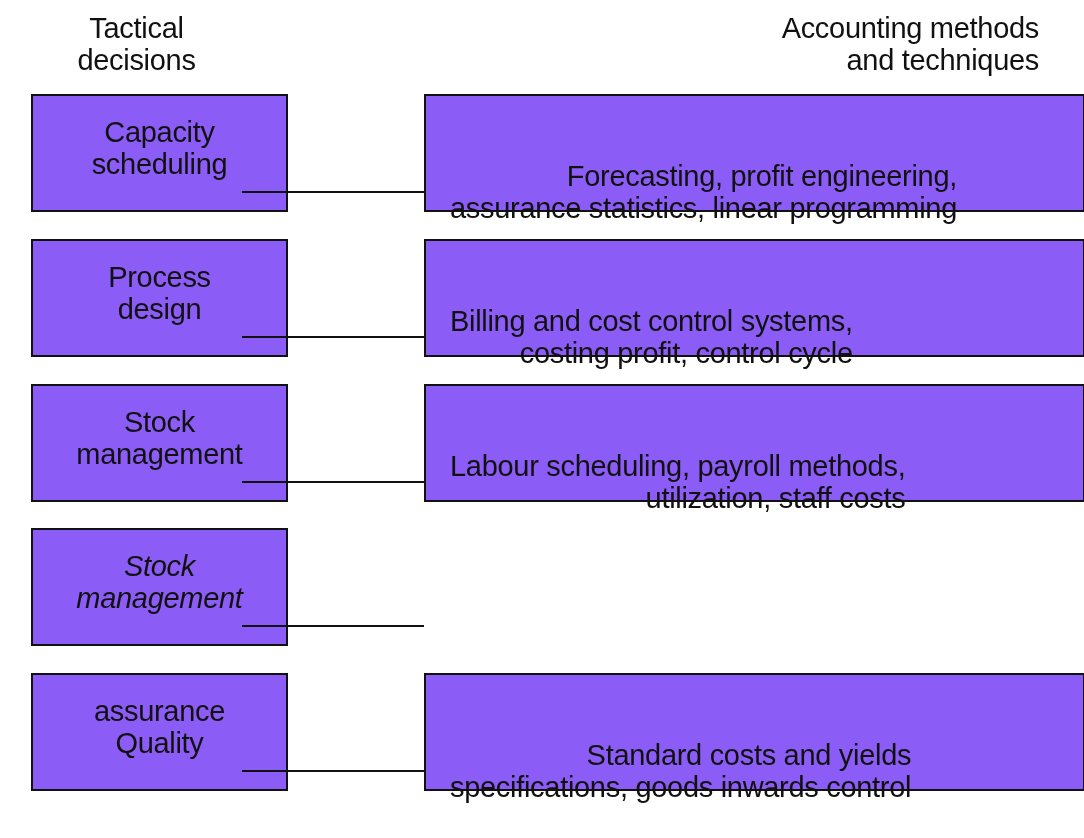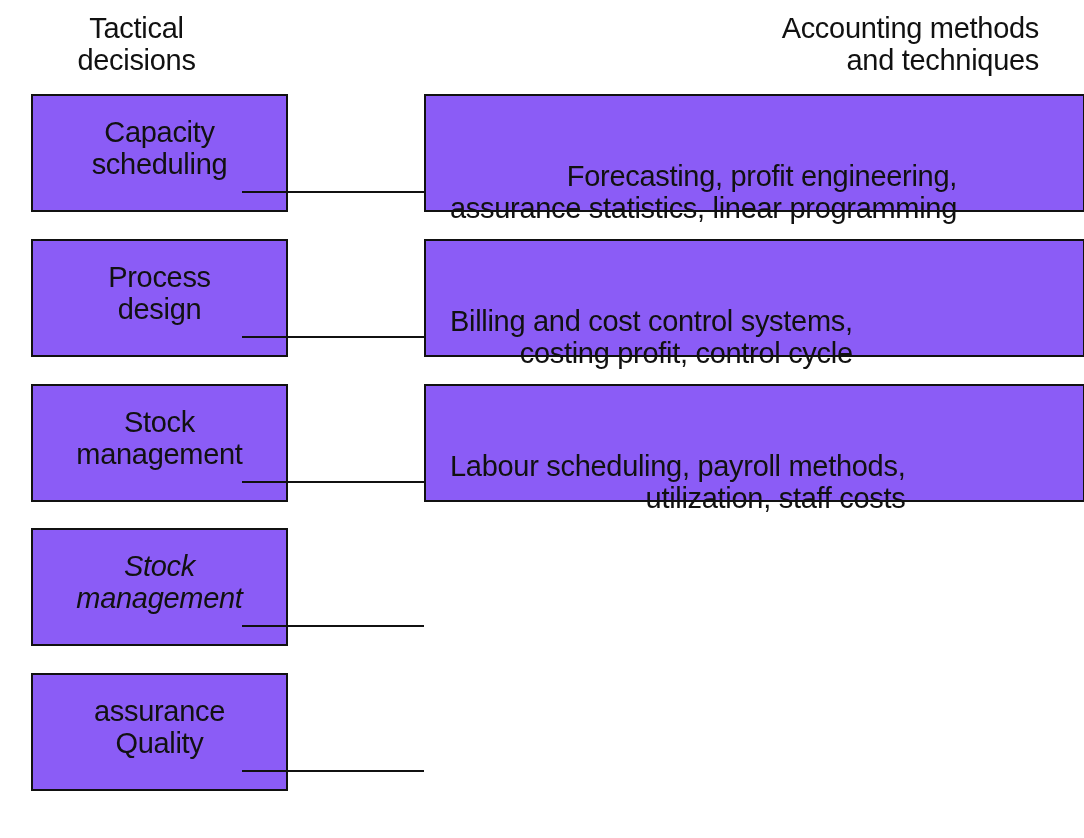--- a/index.html
+++ b/index.html
@@ -90,13 +90,19 @@
 </div>
 
 <div class="row" style="top:673px;">
   <div class="box left">
     <div class="txt">
       <span>assurance</span>
       <span>Quality</span>
     </div>
   </div>
   <div class="connector"></div>
+  <div class="box right">
+    <div class="txt">
+      <span>Standard costs and yields</span>
+      <span>specifications, goods inwards control</span>
+    </div>
+  </div>
 </div>
 
 </body></html>

